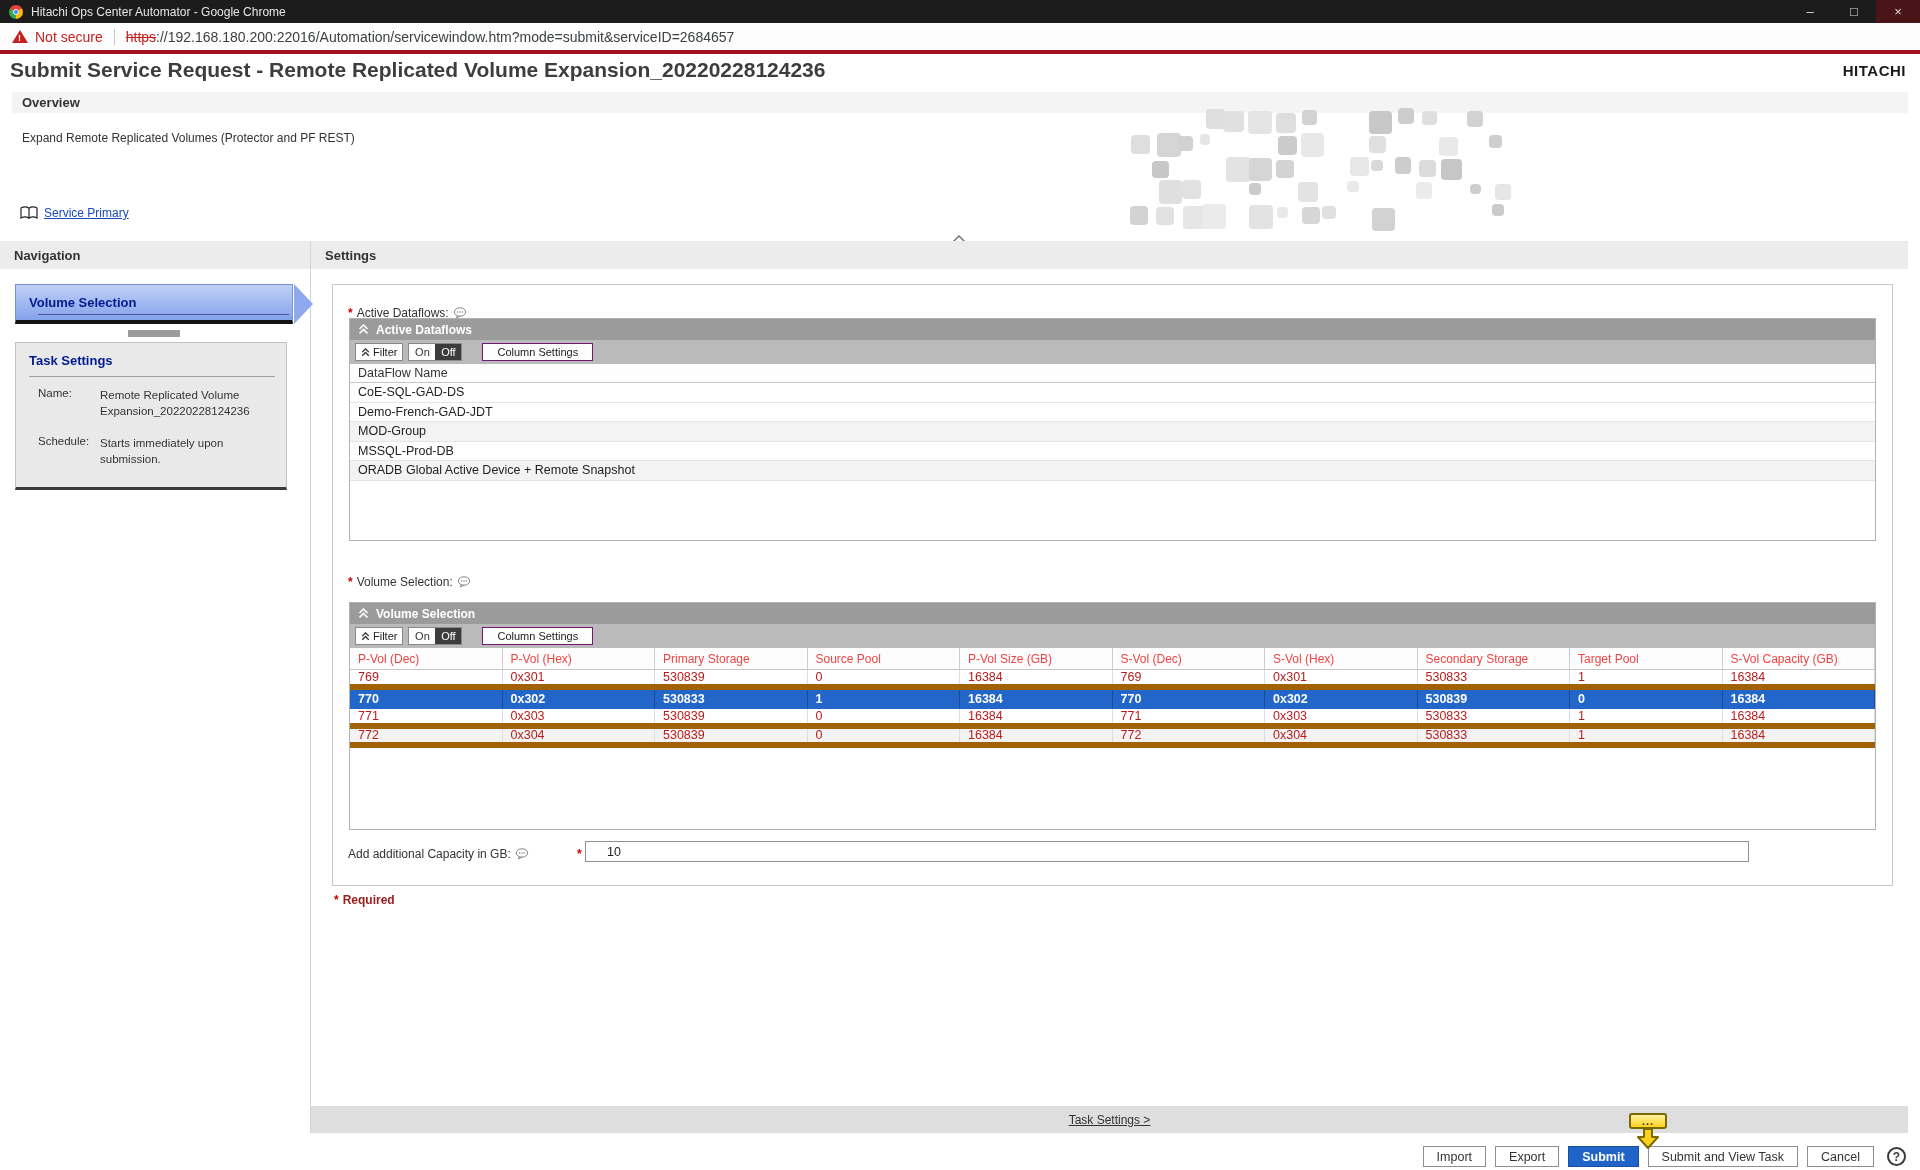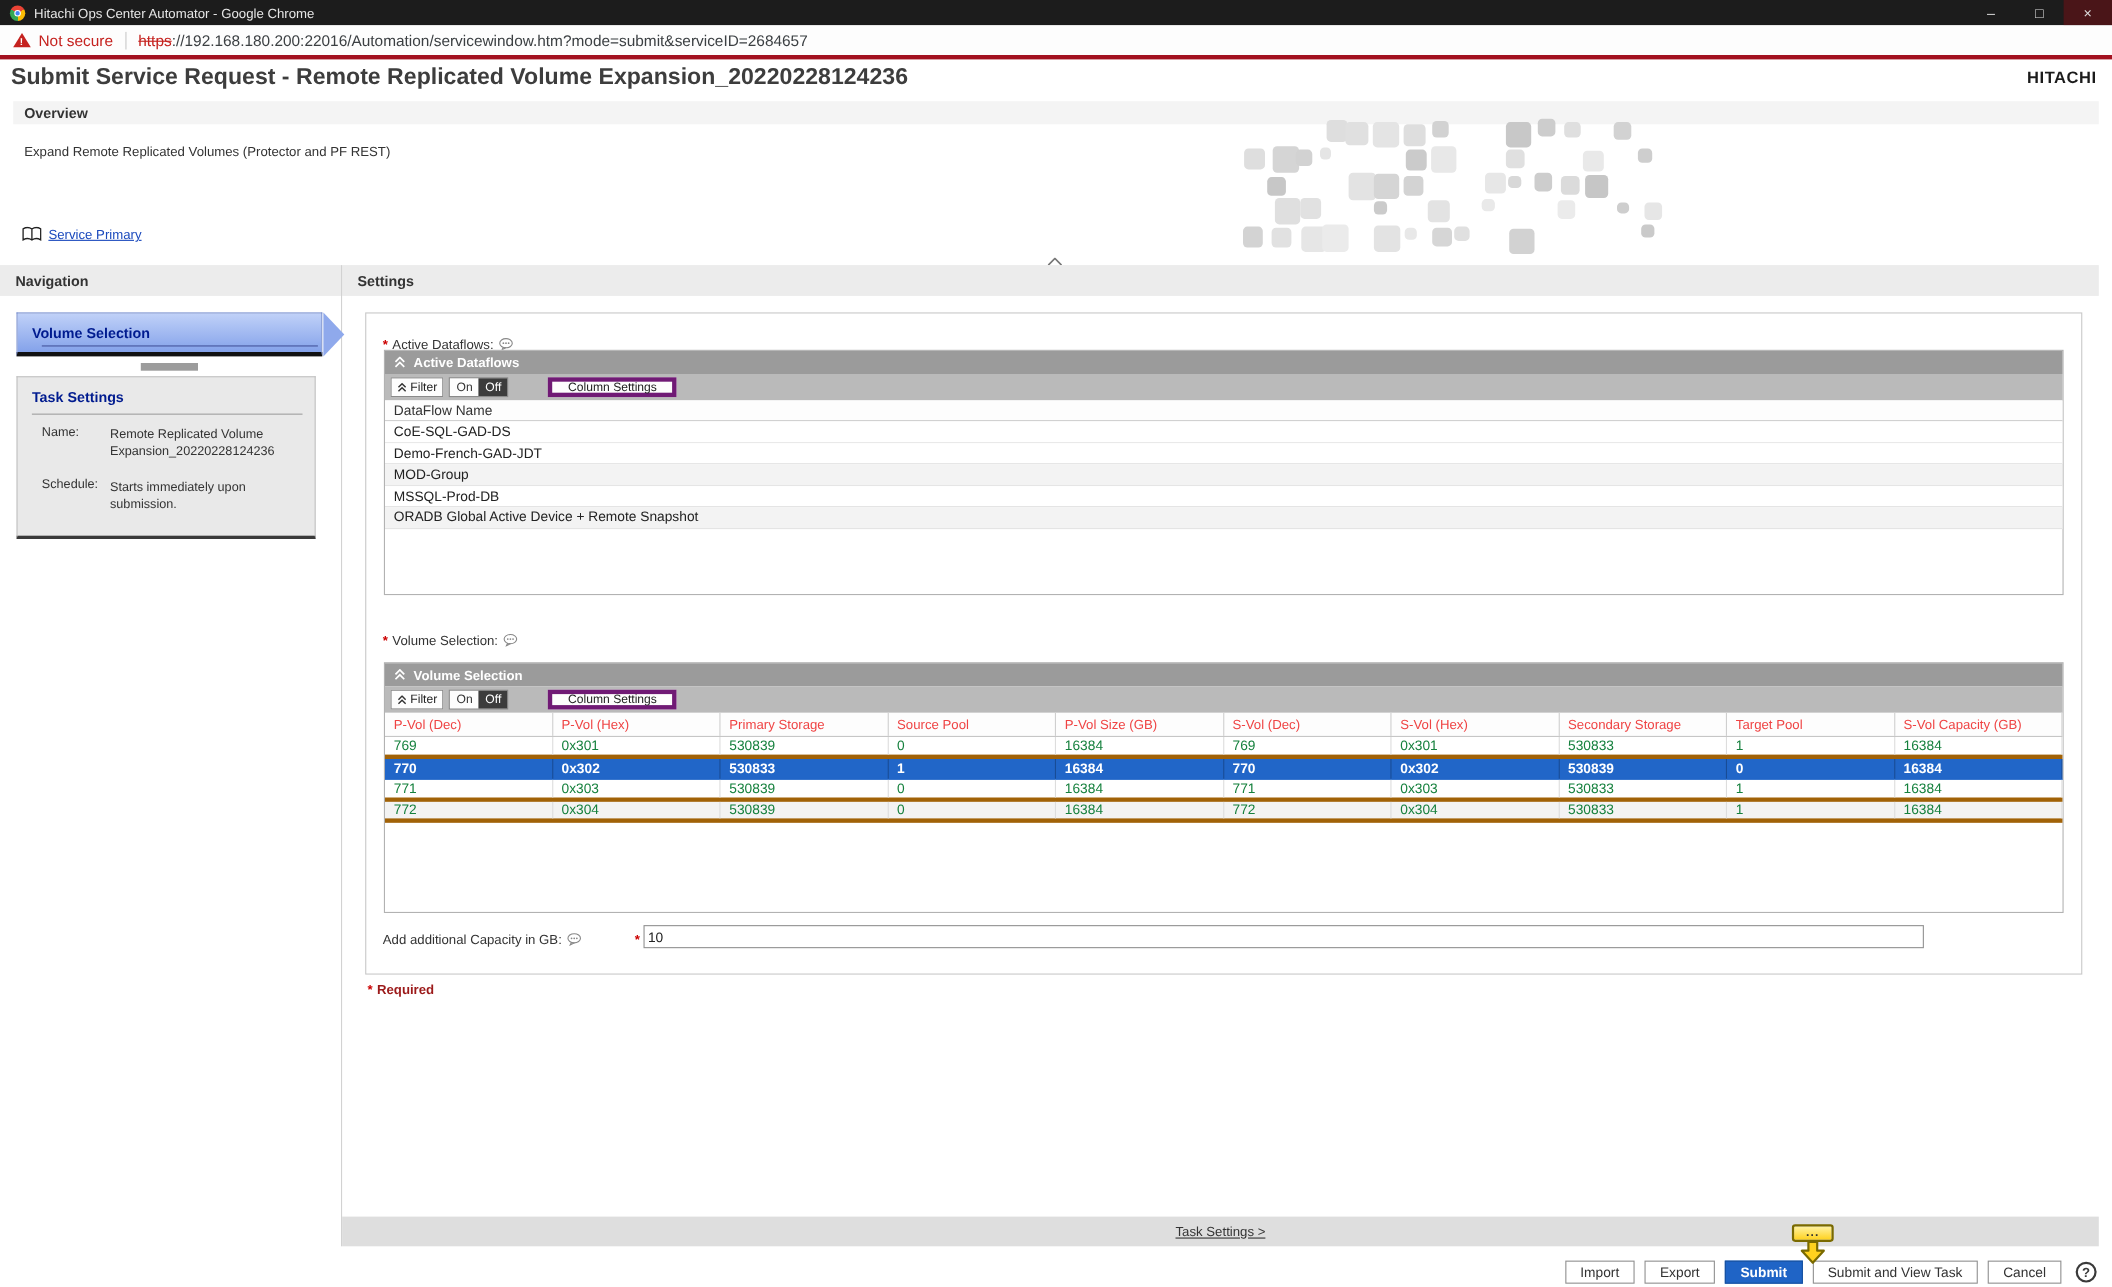--- a/index.html
+++ b/index.html
@@ -63,38 +63,38 @@
   .panel{position:absolute;left:349px;width:1527px;border:1px solid #b2b2b2;background:#fff}
   #df-panel{top:318px;height:223px}
   #vol-panel{top:602px;height:228px}
   .panel-title{height:21px;background:#9b9b9b;display:flex;align-items:center;gap:7px;padding-left:8px;color:#fff;font-size:12px;font-weight:bold}
   .filter-bar{height:24px;background:#bababa;display:flex;align-items:center;padding-left:5px}
   .filter-btn{height:18px;background:#fdfdfd;border:1px solid #8a8a8a;display:flex;align-items:center;gap:3px;padding:0 5px;font-size:11px;color:#222}
   .toggle{display:flex;margin-left:5px;height:18px;border:1px solid #8a8a8a}
   .toggle span{width:26px;display:flex;align-items:center;justify-content:center;font-size:11px}
   .toggle .on{background:#fdfdfd;color:#333}
   .toggle .off{background:#3c3c3c;color:#fff;font-weight:normal}
-  .colset-btn{margin-left:36px;height:18px;background:#fdfdfd;border:4px solid #701a75;display:flex;align-items:center;padding:0 14px;font-size:11px;color:#222}
+  .colset-btn{margin-left:20px;height:18px;background:#fdfdfd;border:1px solid #701a75;display:flex;align-items:center;padding:0 14px;font-size:11px;color:#222}
 
   .df-header{height:19px;display:flex;align-items:center;padding-left:8px;font-size:12.5px;color:#333;background:#fdfdfd;border-bottom:1px solid #c6c6c6}
   .df-row{height:19.5px;display:flex;align-items:center;padding-left:8px;font-size:12.5px;color:#222;border-bottom:1px solid #e4e4e4;background:#fff}
   .df-row.alt{background:#f3f3f3}
   .df-row.selected{background:#2166c8;color:#fff;font-weight:bold;border-bottom:1px solid #2166c8}
 
   .vol-header{display:flex;height:22px;background:#fdfdfd;border-bottom:1px solid #c6c6c6;font-size:12px;color:#ef4444}
   .vol-header .vc{flex:1;display:flex;align-items:center;padding-left:8px;border-right:1px solid #cfcfcf}
-  .vol-row{display:flex;height:19.5px;font-size:12.5px;color:#15803d;border-bottom:4px solid #a16207;background:#fff}
+  .vol-row{display:flex;height:19.5px;font-size:12.5px;color:#b91c1c;border-bottom:6px solid #a16207;background:#fff}
   .vol-row .vc{flex:1;display:flex;align-items:center;padding-left:8px;border-right:1px solid #ddd}
   .vol-row.alt{background:#f3f3f3}
   .vol-row.selected{background:#2166c8;color:#fff;font-weight:bold;border-bottom:1px solid #2166c8}
   .vol-row.selected .vc{border-right:1px solid rgba(0,0,0,.25)}
 
   #cap-label{left:348px;top:847px}
   #cap-star{position:absolute;left:577px;top:847px;color:#cc0000;font-weight:bold;font-size:12px}
-  #cap-input{position:absolute;left:585px;top:841px;width:1164px;height:21px;border:1px solid #919191;font-size:12.5px;padding-left:3px;font-family:"Liberation Sans",sans-serif;color:#222}
+  #cap-input{position:absolute;left:585px;top:841px;width:1164px;height:21px;border:1px solid #919191;font-size:12.5px;padding-left:21px;font-family:"Liberation Sans",sans-serif;color:#222}
   #required-note{position:absolute;left:334px;top:893px;font-size:12px;font-weight:bold;color:#9c1a1a;display:flex;gap:4px}
   #required-note .req-star{color:#c00}
 
   
   #footer-bar{position:absolute;left:311px;top:1106px;width:1597px;height:27px;background:#dedede;display:flex;align-items:center;justify-content:center}
   #task-settings-link{font-size:12px;color:#333}
   #buttons-row{position:absolute;right:14px;top:1146px;display:flex;gap:9px;align-items:center}
   .btn{height:21px;padding:0 13px;background:#fff;border:1px solid #8f8f8f;font-size:12.5px;color:#333;display:flex;align-items:center;justify-content:center;font-family:"Liberation Sans",sans-serif}
   #submit-btn{background:#1f64c6;border-color:#17509e;color:#fff;font-weight:bold}
   #help-icon{width:19px;height:19px;border-radius:50%;border:2px solid #3a3a3a;display:flex;align-items:center;justify-content:center;font-size:12px;font-weight:bold;color:#3a3a3a;margin-left:4px}

